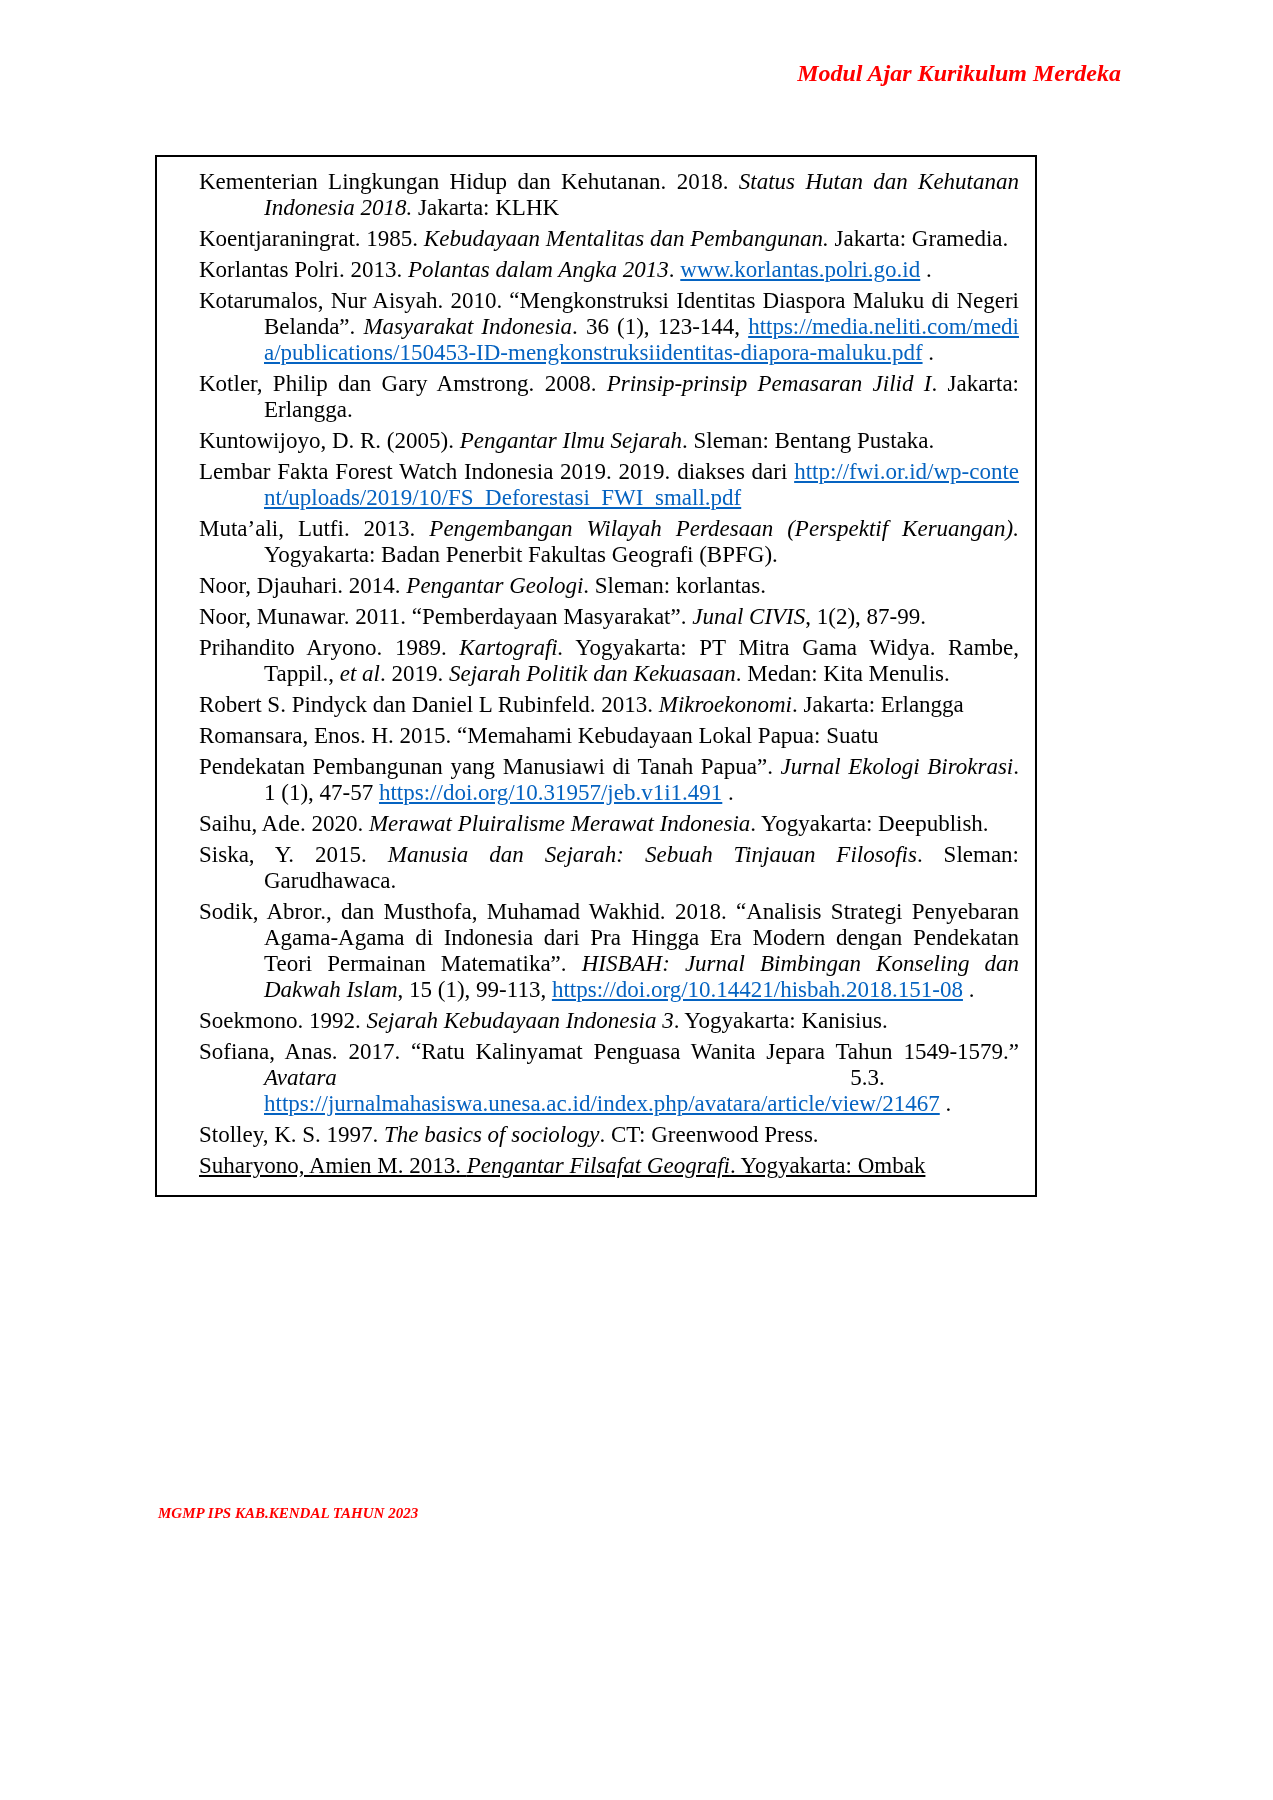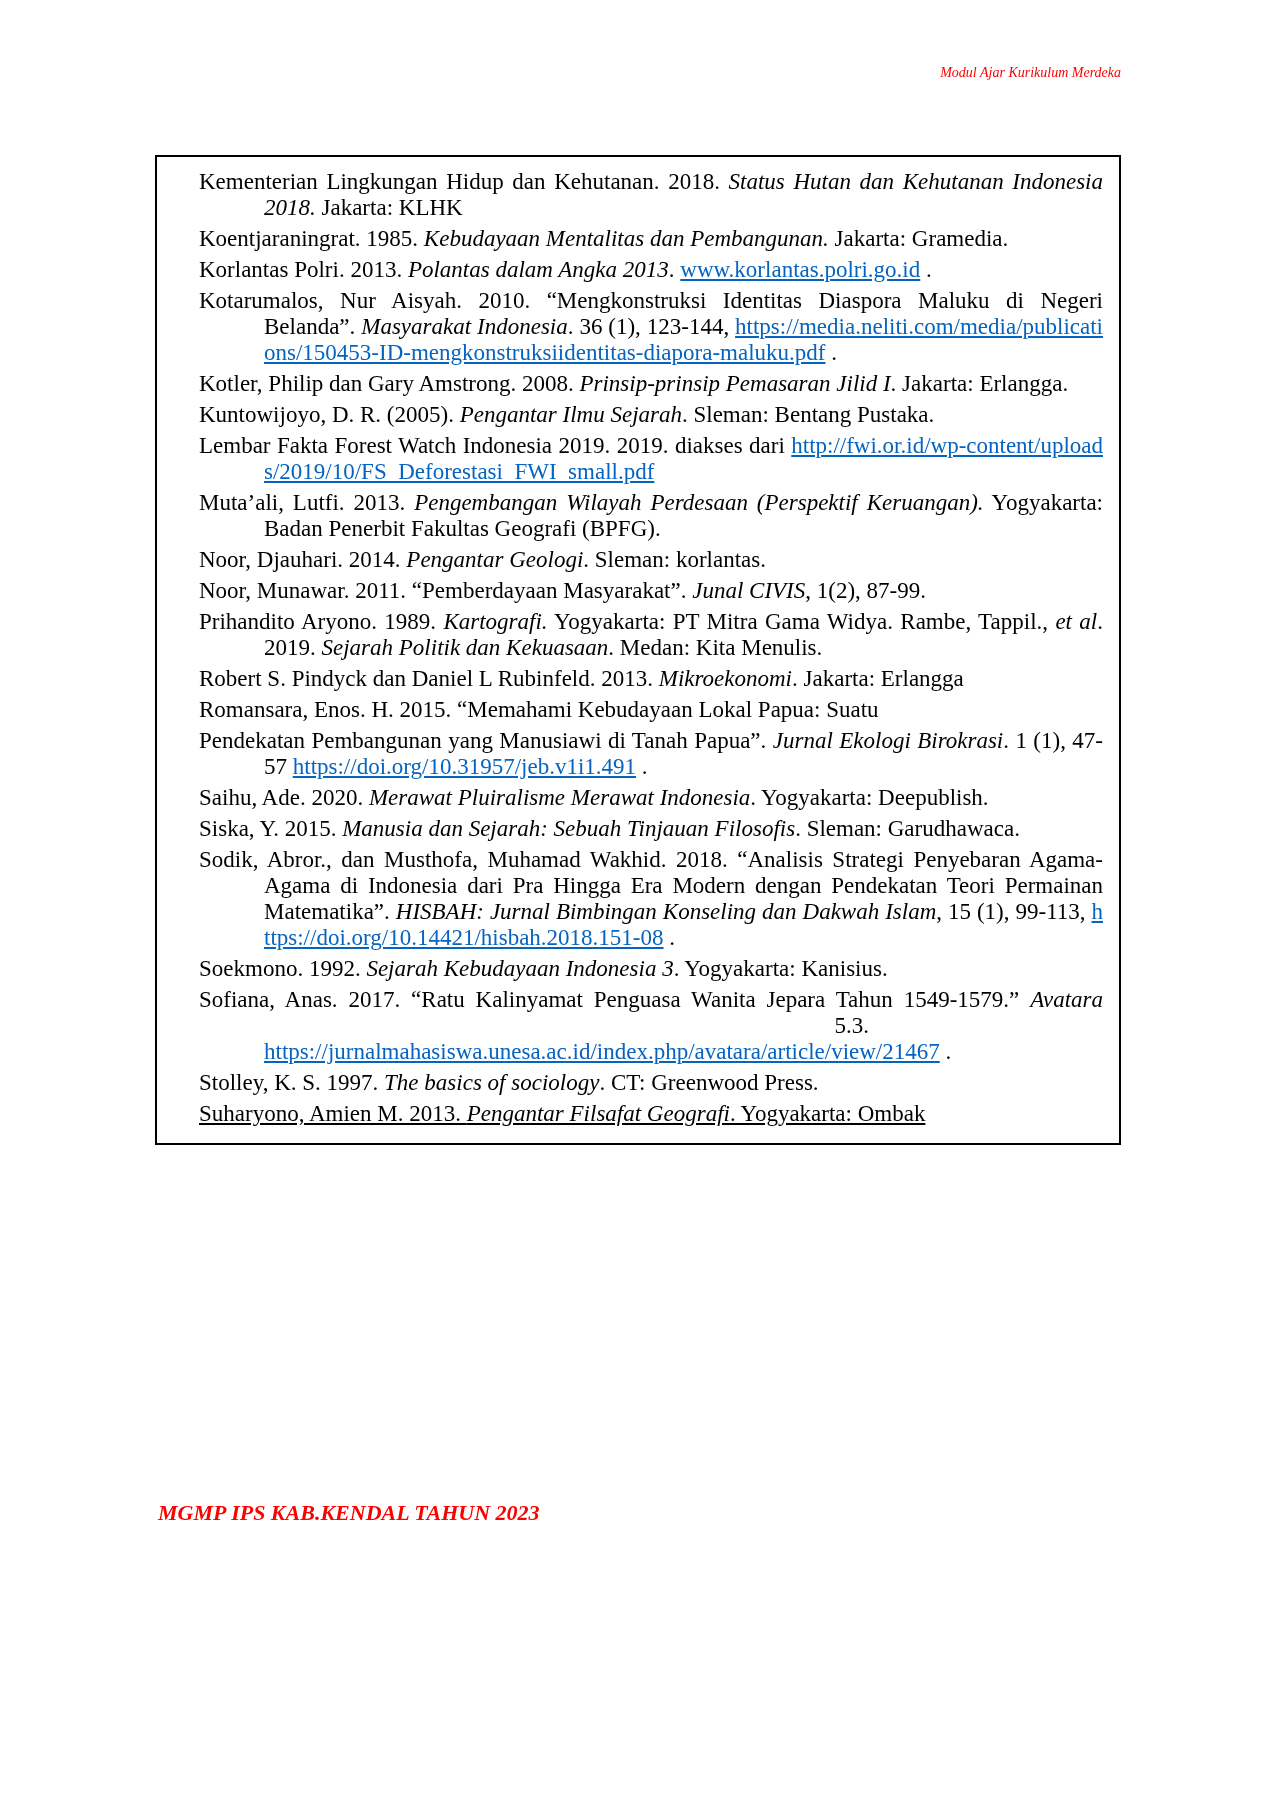--- a/index.html
+++ b/index.html
@@ -22,30 +22,30 @@
     margin:0 auto;
     overflow:hidden;
   }
   .doc-header{
     position:absolute;
     top:60px;
     left:155px;
     width:966px;
     text-align:right;
     color:var(--accent);
-    font-weight:normal;
+    font-weight:bold;
     font-style:italic;
-    font-size:14px;
+    font-size:24px;
     line-height:26px;
   }
   .ref-box{
     position:absolute;
     left:155px;
     top:155px;
-    width:966px;
+    width:882px;
     box-sizing:border-box;
     border:2px solid var(--border);
     padding:12px 16px 16px 42px;
     background:var(--bg);
   }
   .ref{
     margin:0 0 5px 0;
     padding-left:65px;
     text-indent:-65px;
     text-align:justify;
@@ -65,21 +65,21 @@
     display:inline-block;
     width:68%;
   }
   .doc-footer{
     position:absolute;
     left:158px;
     top:1500px;
     color:var(--accent);
     font-weight:bold;
     font-style:italic;
-    font-size:22px;
+    font-size:15px;
     line-height:26px;
   }
 </style>
 </head>
 <body>
 
 <div class="page">
 
   <div class="doc-header">
     <span>Modul Ajar Kurikulum Merdeka</span>

